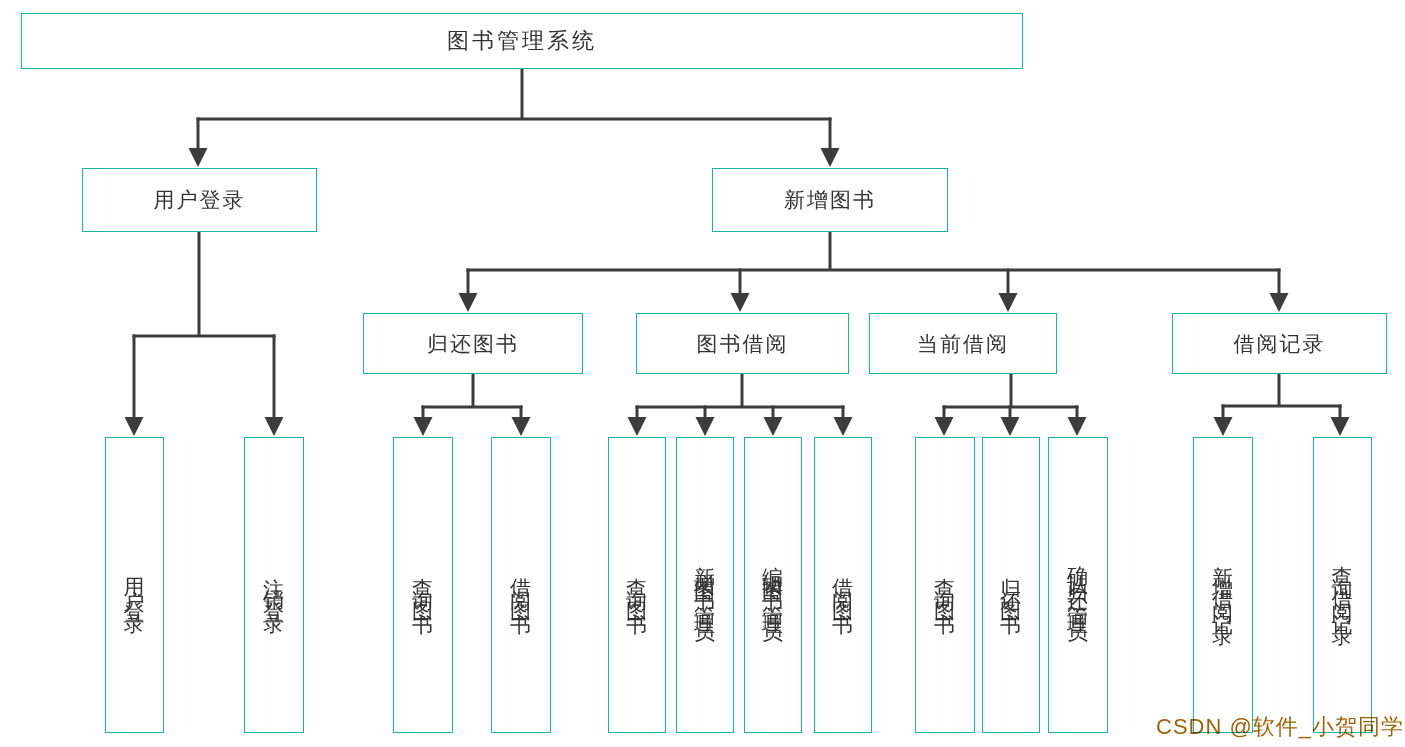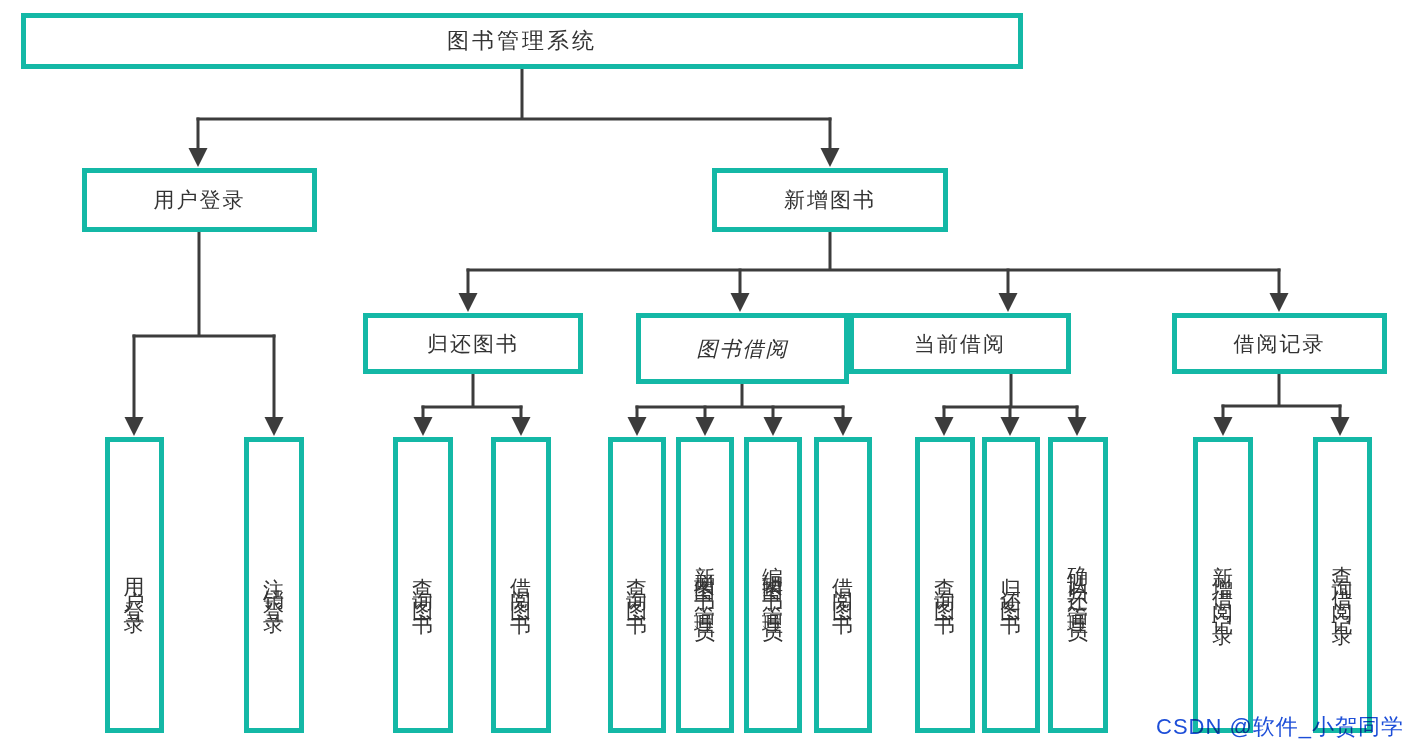--- a/index.html
+++ b/index.html
@@ -2,34 +2,34 @@
 <html><head>
 <meta charset="utf-8">
 <style>
   html, body { margin:0; padding:0; background:#ffffff; }
   .stage {
     position:relative; width:1405px; height:747px; background:#ffffff;
     font-family:"Liberation Sans", sans-serif; overflow:hidden;
   }
   svg.wires { position:absolute; left:0; top:0; width:1405px; height:747px; z-index:0; }
   .node {
-    position:absolute; background:#ffffff; border:5px solid #14b8a6; box-sizing:border-box;
+    position:absolute; background:#ffffff; border:1px solid #14b8a6; box-sizing:border-box;
     display:flex; align-items:center; justify-content:center; color:#333333; z-index:1;
   }
   .hlabel { font-size:21px; letter-spacing:2px; white-space:nowrap; }
   .title-label { font-size:22px; letter-spacing:3px; }
   .vtext {
     writing-mode:vertical-rl; text-orientation:mixed; line-height:1;
     font-size:21px; white-space:nowrap; color:#333333;
   }
   .sp12 { letter-spacing:12px; }
   .sp8  { letter-spacing:8px; }
   .watermark {
     position:absolute; left:1156px; top:712px; z-index:5;
-    font-size:22px; letter-spacing:1px; color:#1d4ed8;
+    font-size:22px; letter-spacing:1px; color:#a16207;
     mix-blend-mode:multiply; white-space:nowrap;
   }
 </style>
 </head>
 <body>
 
 <div class="stage">
 
   <svg class="wires" viewBox="0 0 1405 747">
     <g stroke="#3c3c3c" stroke-width="3" fill="none" stroke-linecap="square">
@@ -85,24 +85,24 @@
   <div class="node" style="left:82px; top:168px; width:235px; height:64px;">
     <span class="hlabel">用户登录</span>
   </div>
   <div class="node" style="left:712px; top:168px; width:236px; height:64px;">
     <span class="hlabel">新增图书</span>
   </div>
 
   <div class="node" style="left:363px; top:313px; width:220px; height:61px;">
     <span class="hlabel">归还图书</span>
   </div>
-  <div class="node" style="left:636px; top:313px; width:213px; height:71px;font-style:italic;">
+  <div class="node" style="left:636px; top:313px; width:213px; height:61px;">
     <span class="hlabel">图书借阅</span>
   </div>
-  <div class="node" style="left:849px; top:313px; width:222px; height:61px;">
+  <div class="node" style="left:869px; top:313px; width:188px; height:61px;">
     <span class="hlabel">当前借阅</span>
   </div>
   <div class="node" style="left:1172px; top:313px; width:215px; height:61px;">
     <span class="hlabel">借阅记录</span>
   </div>
 
   <div class="node" style="left:105px; top:437px; width:59px; height:296px;">
     <span class="vtext sp12">用户登录</span>
   </div>
   <div class="node" style="left:244px; top:437px; width:60px; height:296px;">

